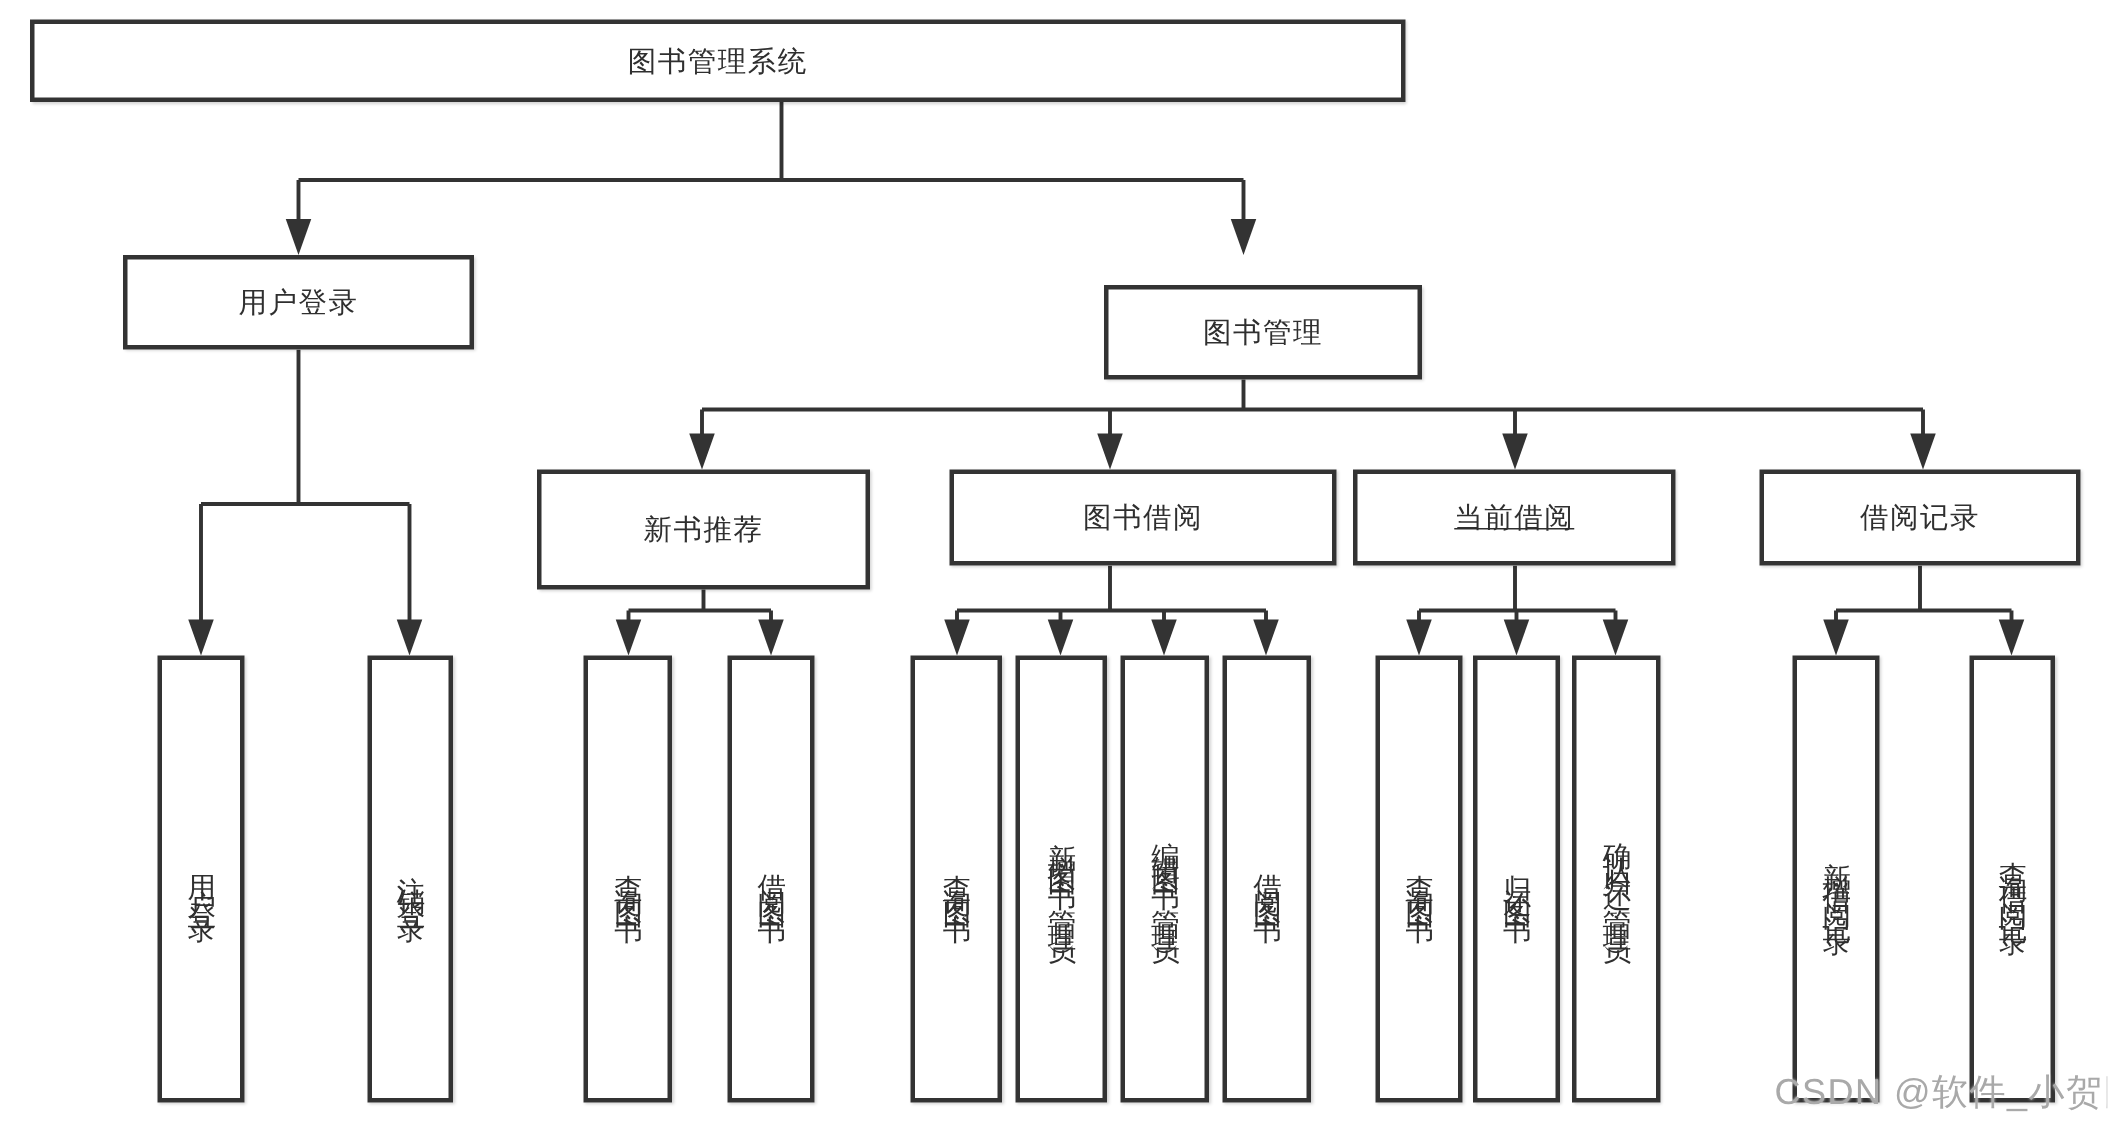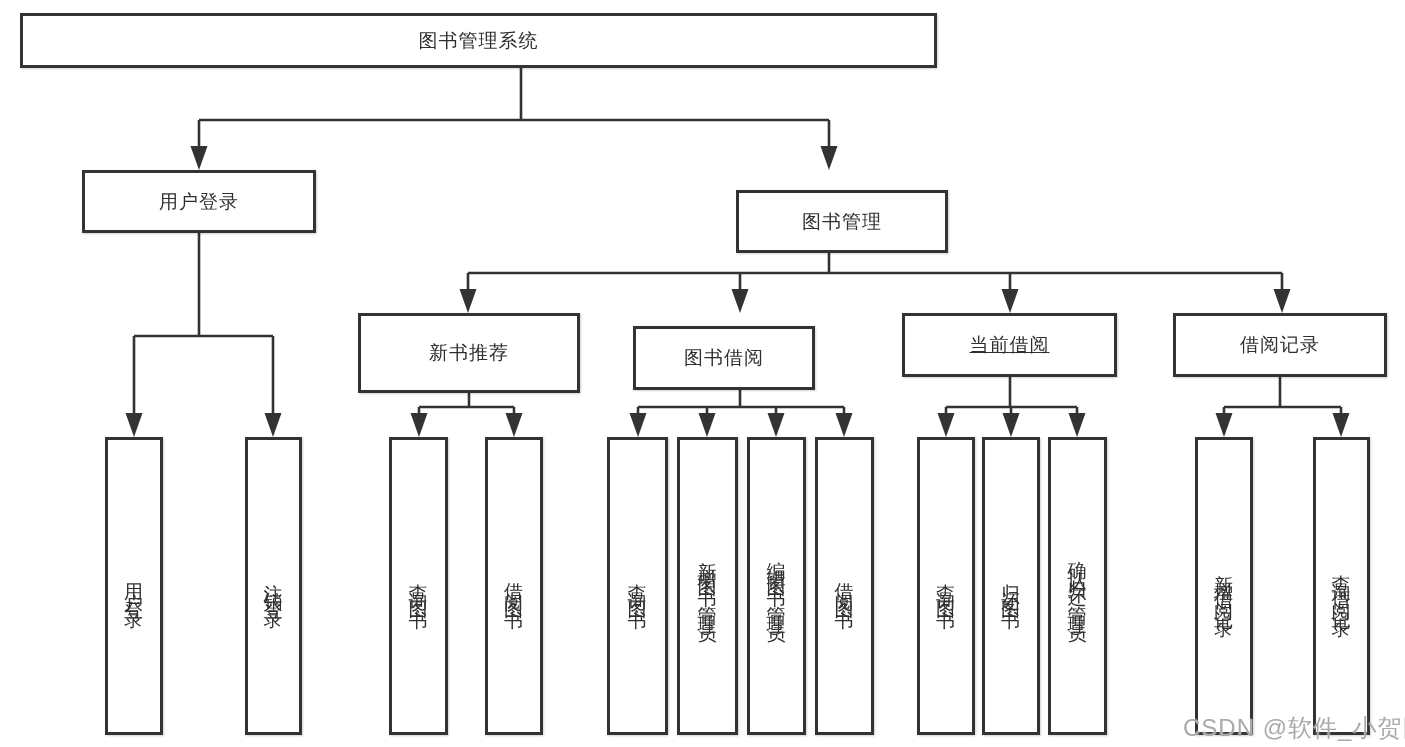--- a/index.html
+++ b/index.html
@@ -107,21 +107,21 @@
   <div class="node h-node" style="left:82px; top:170px; width:234px; height:63px;">
     <span>用户登录</span>
   </div>
   <div class="node h-node" style="left:736px; top:170px; width:212px; height:63px;margin-top:20px;">
     <span>图书管理</span>
   </div>
 
   <div class="node h-node" style="left:358px; top:313px; width:222px; height:80px;">
     <span>新书推荐</span>
   </div>
-  <div class="node h-node" style="left:633px; top:326px; width:182px; height:64px;">
+  <div class="node h-node" style="left:633px; top:313px; width:258px; height:64px;">
     <span>图书借阅</span>
   </div>
   <div class="node h-node" style="left:902px; top:313px; width:215px; height:64px;text-decoration:underline;">
     <span>当前借阅</span>
   </div>
   <div class="node h-node" style="left:1173px; top:313px; width:214px; height:64px;">
     <span>借阅记录</span>
   </div>
 
   <div class="node v-node" style="left:105px; top:437px; width:58px; height:298px;">

